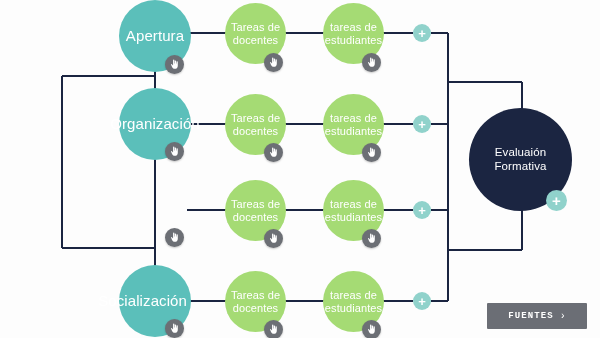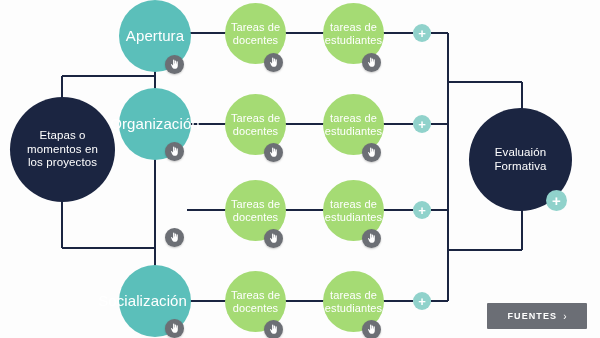--- a/index.html
+++ b/index.html
@@ -92,21 +92,21 @@
     width: 100px;
     height: 26px;
     background: #6b6e75;
     border-radius: 1px;
     border: none;
     display: flex;
     align-items: center;
     justify-content: center;
     gap: 6px;
     color: #ffffff;
-    font-family: Liberation Sans, sans-serif;
+    font-family: Liberation Mono, monospace;
     font-size: 9px;
     font-weight: 700;
     letter-spacing: 1.1px;
     cursor: pointer;
     padding: 3px;
   }
   #fuentes-button .chev {
     font-size: 10px;
     font-weight: 400;
     letter-spacing: 0;
@@ -148,25 +148,20 @@
       <path d="M431,301 L448,301"></path>
 
       <path d="M448,33 L448,301"></path>
 
       <path d="M448,82 L522,82"></path>
       <path d="M522,82 L522,250"></path>
       <path d="M448,250 L522,250"></path>
     </g>
   </svg>
 
-  <div class="node dark" style="left:10px; top:97px; width:105px; height:105px;">
-    <span class="node-label">Etapas o
-momentos en
-los proyectos</span>
-  </div>
 
   <div class="node teal" style="left:119px; top:0px; width:72px; height:72px;">
     <span class="node-label">Apertura</span>
   </div>
   <div class="hand-badge" style="left:165px; top:55px;">
     <svg width="11" height="11" viewBox="0 0 24 24" fill="#ffffff">
         <path d="M9 2.5a1.4 1.4 0 0 1 2.8 0V10h.9V4.4a1.4 1.4 0 0 1 2.8 0V10h.9V6.3a1.4 1.4 0 0 1 2.8 0v8.2c0 4-2.4 7-6.2 7-3.8 0-5.4-1.9-6.8-5.2l-1.6-3.8c-.5-1.2 1.1-2.2 1.9-1l1.5 2.3h.9V2.5z"></path>
       </svg>
   </div>
 

